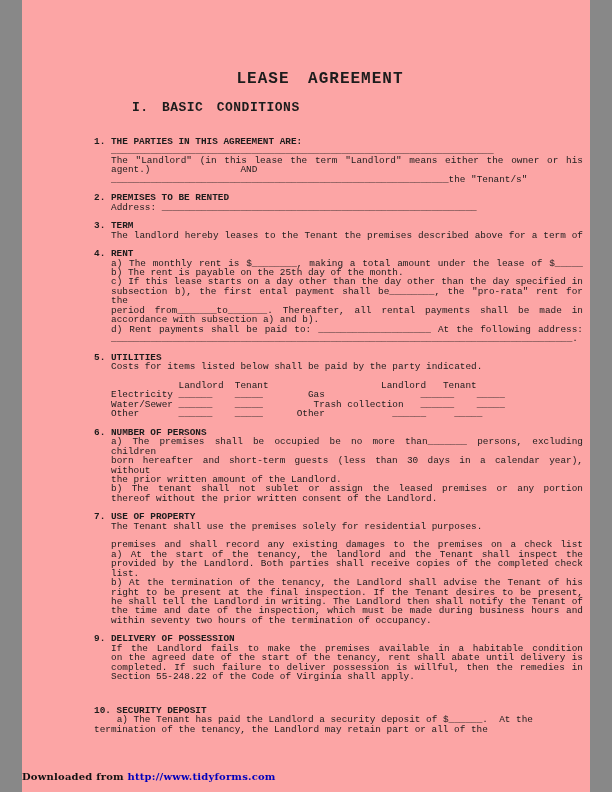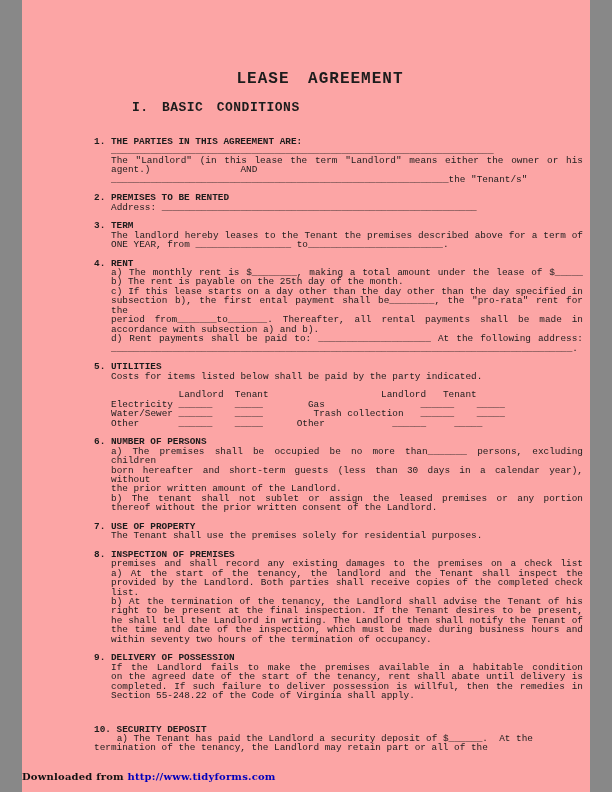--- a/index.html
+++ b/index.html
@@ -49,21 +49,20 @@
           <div class="ln p">agent.)                AND</div>
           <div class="ln p">____________________________________________________________the "Tenant/s"</div>
         </div>
         <div class="sec">
           <div class="sh">2. PREMISES TO BE RENTED</div>
           <div class="ln p">Address: ________________________________________________________</div>
         </div>
         <div class="sec">
           <div class="sh">3. TERM</div>
           <div class="ln j">The landlord hereby leases to the Tenant the premises described above for a term of</div>
-          <div class="ln p">ONE YEAR, from _________________ to________________________.</div>
         </div>
         <div class="sec">
           <div class="sh">4. RENT</div>
           <div class="ln j">a) The monthly rent is $________, making a total amount under the lease of $_____</div>
           <div class="ln">b) The rent is payable on the 25th day of the month.</div>
           <div class="ln j">c) If this lease starts on a day other than the day other than the day specified in</div>
           <div class="ln j">subsection b), the first ental payment shall be________, the "pro-rata" rent for the</div>
           <div class="ln j">period from_______to_______. Thereafter, all rental payments shall be made in</div>
           <div class="ln">accordance with subsection a) and b).</div>
           <div class="ln j">d) Rent payments shall be paid to: ____________________ At the following address:</div>
@@ -84,21 +83,20 @@
           <div class="ln j">born hereafter and short-term guests (less than 30 days in a calendar year), without</div>
           <div class="ln">the prior written amount of the Landlord.</div>
           <div class="ln j">b) The tenant shall not sublet or assign the leased premises or any portion</div>
           <div class="ln">thereof without the prior written consent of the Landlord.</div>
         </div>
         <div class="sec">
           <div class="sh">7. USE OF PROPERTY</div>
           <div class="ln">The Tenant shall use the premises solely for residential purposes.</div>
         </div>
         <div class="sec">
-          <div class="sh">8. INSPECTION OF PREMISES</div>
           <div class="ln j">premises and shall record any existing damages to the premises on a check list</div>
           <div class="ln j">a) At the start of the tenancy, the landlord and the Tenant shall inspect the</div>
           <div class="ln j">provided by the Landlord. Both parties shall receive copies of the completed check</div>
           <div class="ln">list.</div>
           <div class="ln j">b) At the termination of the tenancy, the Landlord shall advise the Tenant of his</div>
           <div class="ln j">right to be present at the final inspection.  If the Tenant desires to be present,</div>
           <div class="ln j">he shall tell the Landlord in writing. The Landlord then shall notify the Tenant of</div>
           <div class="ln j">the time and date of the inspection, which must be made during business hours and</div>
           <div class="ln">within seventy two hours of the termination of occupancy.</div>
         </div>

